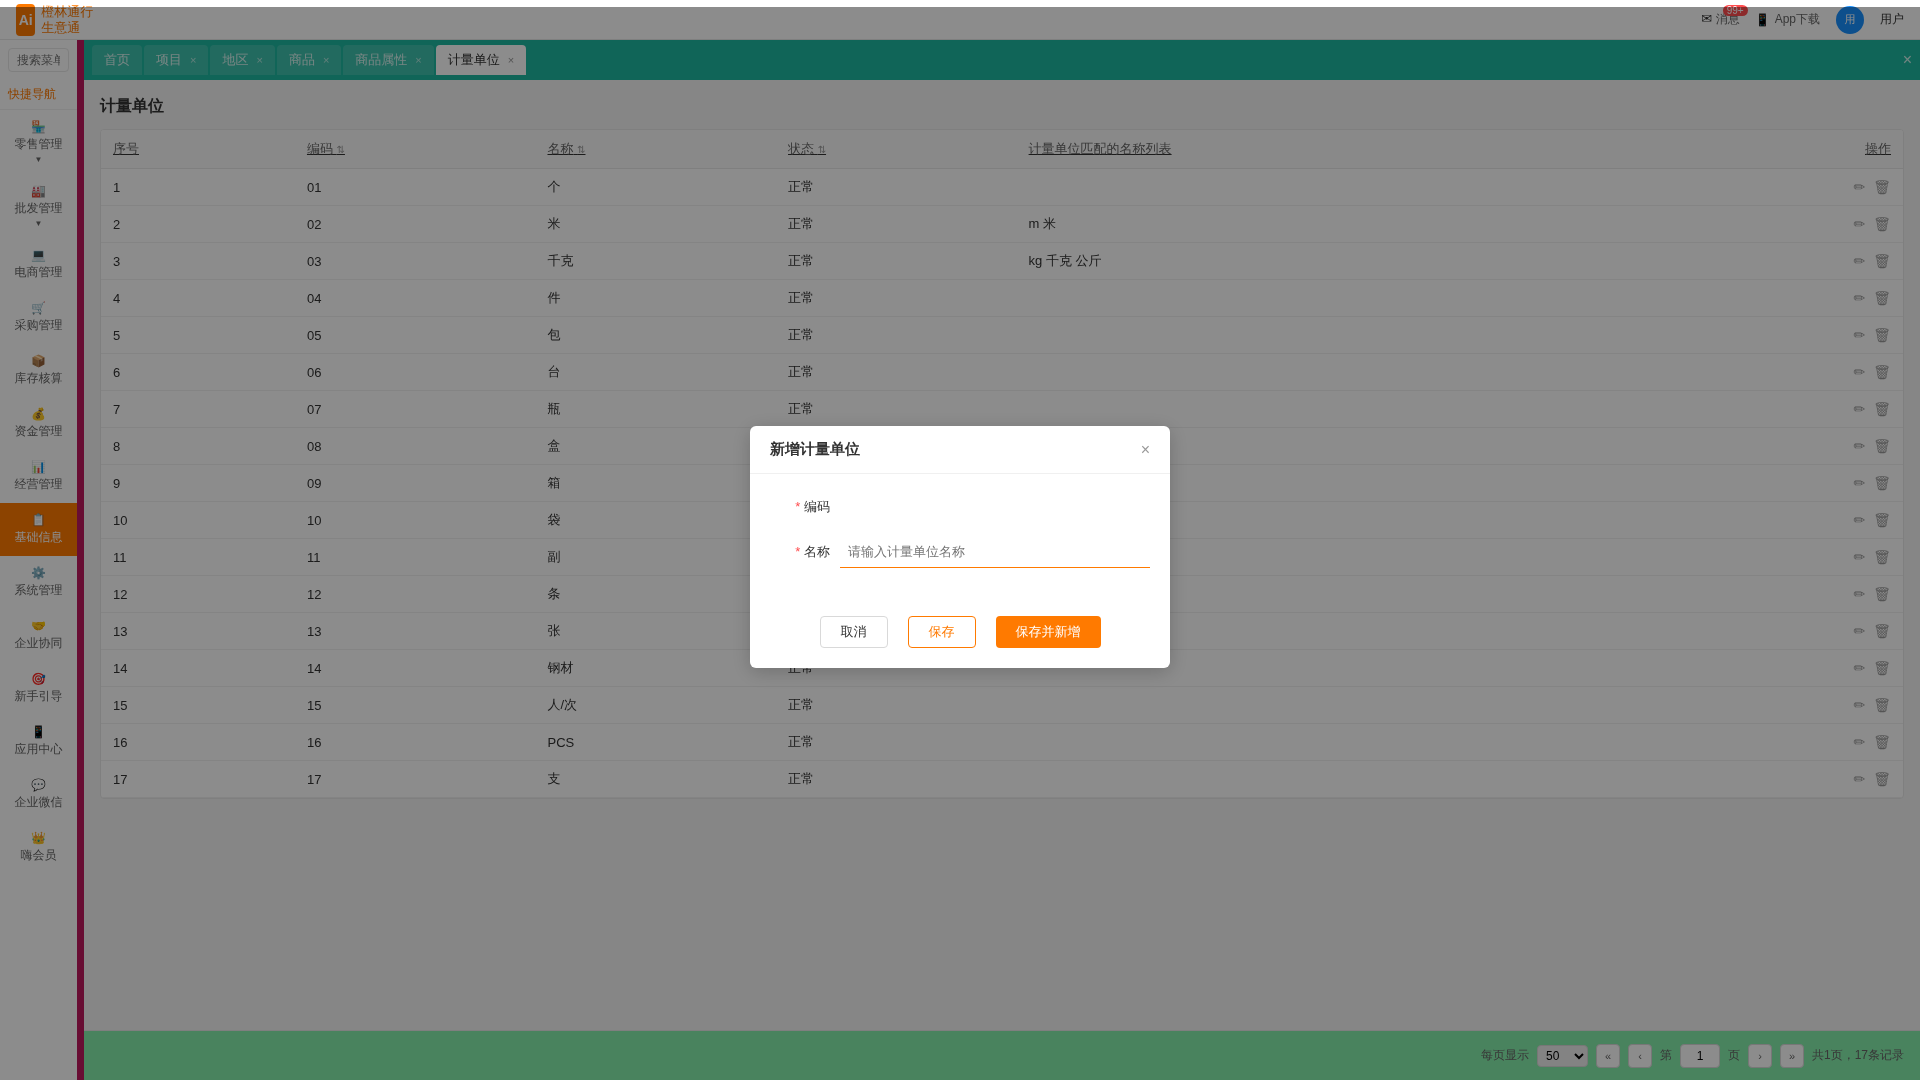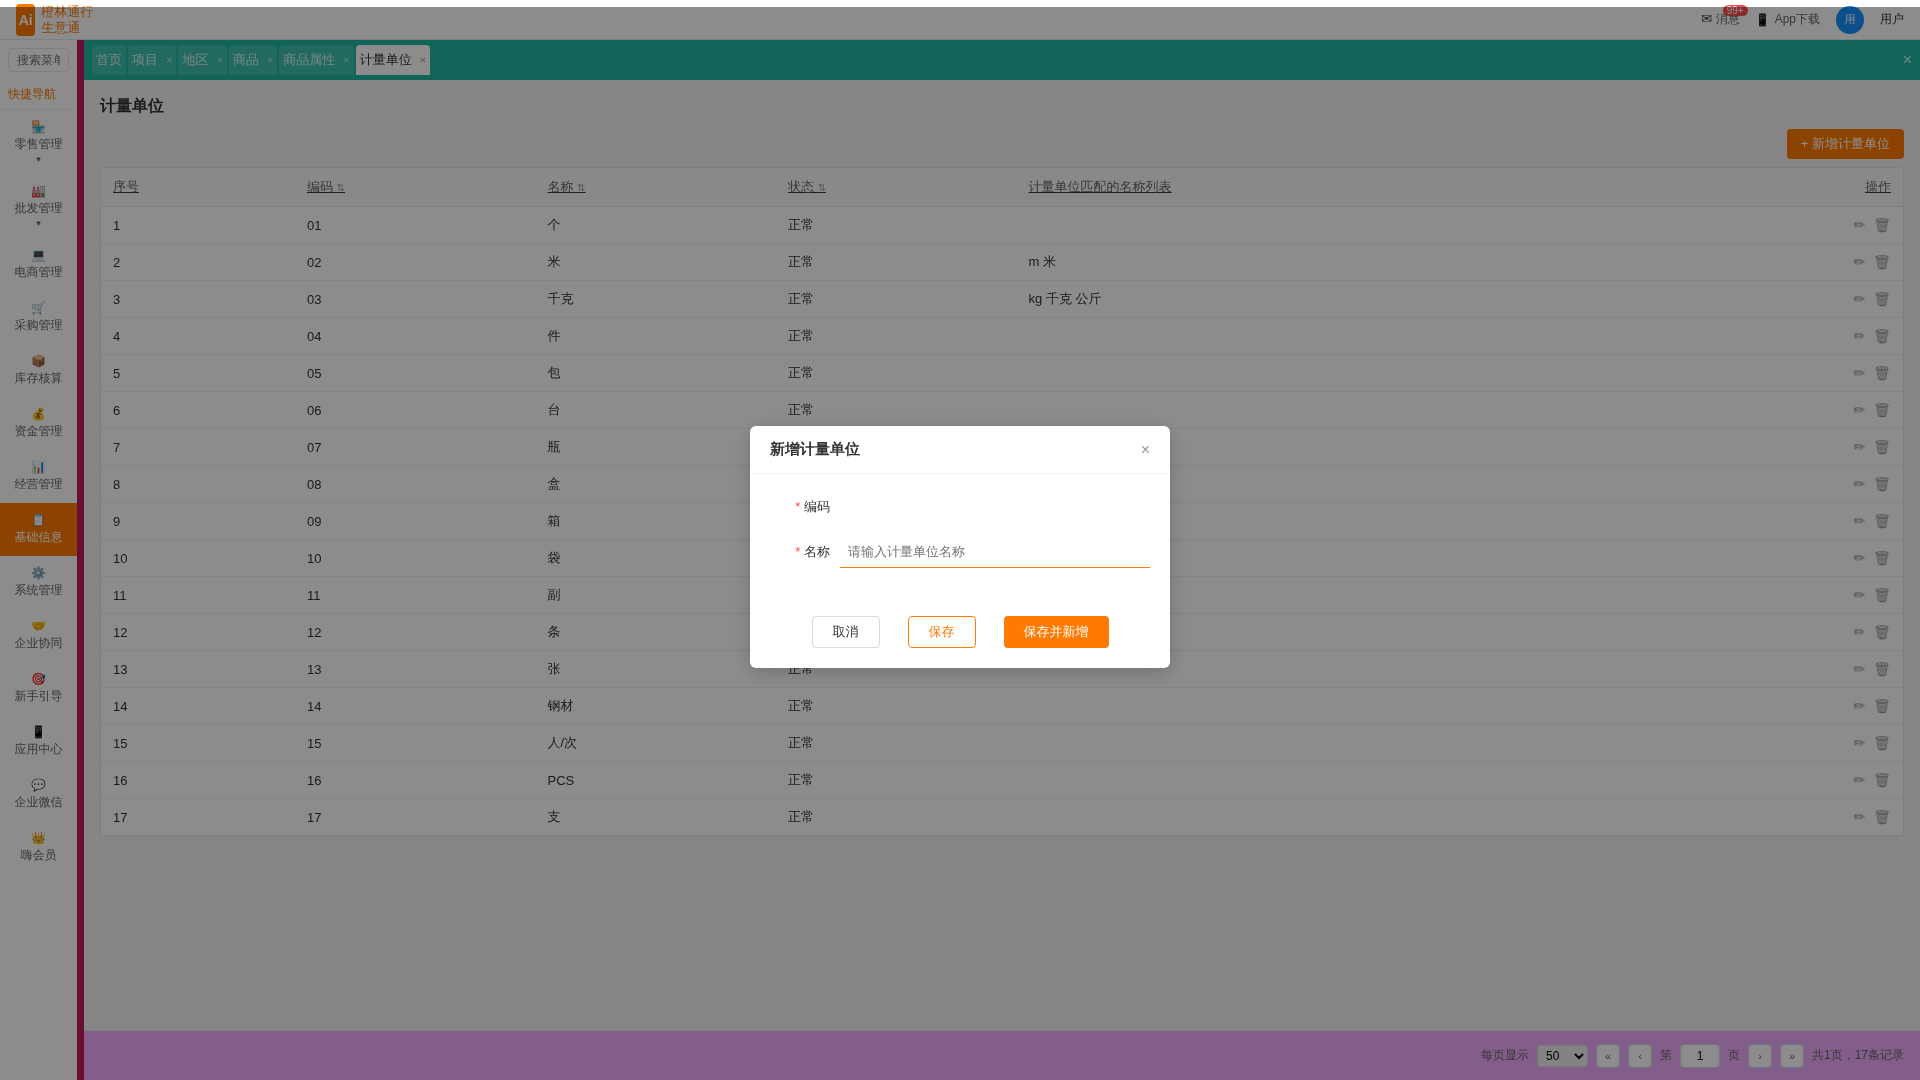--- a/index.html
+++ b/index.html
@@ -28,21 +28,21 @@
     
     .sidebar { width: 84px; background: #fff; border-right: 7px solid #be185d; display: flex; flex-direction: column; overflow-y: auto; flex-shrink: 0; }
     .sidebar-item { display: flex; flex-direction: column; align-items: center; padding: 10px 4px; cursor: pointer; color: #666; font-size: 12px; gap: 2px; text-align: center; }
     .sidebar-item.active { color: #fff; background: #ff7a00; }
 
     
     .content-area { flex: 1; display: flex; flex-direction: column; overflow: hidden; }
 
     
     .tab-bar { height: 40px; background: #1eb8a0; display: flex; align-items: center; padding: 0 8px; gap: 2px; flex-shrink: 0; }
-    .tab-item { height: 30px; padding: 0 4px; border-radius: 4px 4px 0 0; display: flex; align-items: center; gap: 6px; font-size: 13px; cursor: pointer; color: rgba(255,255,255,0.8); background: rgba(255,255,255,0.15); }
+    .tab-item { height: 30px; padding: 0 12px; border-radius: 4px 4px 0 0; display: flex; align-items: center; gap: 6px; font-size: 13px; cursor: pointer; color: rgba(255,255,255,0.8); background: rgba(255,255,255,0.15); }
     .tab-item.active { background: #fff; color: #333; }
     .tab-item .tab-close { font-size: 11px; color: rgba(255,255,255,0.6); margin-left: 2px; cursor: pointer; }
     .tab-item.active .tab-close { color: #999; }
     .tab-bar-close { margin-left: auto; color: #fff; font-size: 16px; cursor: pointer; opacity: 0.8; }
 
     
     .page-content { flex: 1; overflow: auto; padding: 16px; background: #f5f5f5; }
 
     
     .page-title { font-size: 16px; font-weight: bold; color: #333; margin-bottom: 12px; }
@@ -56,41 +56,41 @@
     .data-table table { width: 100%; border-collapse: collapse; }
     .data-table thead tr { background: #fafafa; text-decoration: underline; }
     .data-table thead th { padding: 10px 12px; text-align: left; font-size: 13px; font-weight: 500; color: #666; border-bottom: 1px solid #e8e8e8; white-space: nowrap; }
     .data-table tbody td { padding: 9px 12px; border-bottom: 1px solid #f0f0f0; font-size: 13px; color: #333; }
     .status-normal { color: #52c41a; }
     .sort-icon { color: #999; font-size: 10px; }
     .action-icons { display: flex; gap: 8px; align-items: center; }
     .action-icon { color: #999; cursor: pointer; font-size: 14px; }
 
     
-    .pagination-bar { height: 50px; background: #f0abfc; border-top: 1px solid #e8e8e8; display: flex; align-items: center; justify-content: flex-end; padding: 0 16px; gap: 8px; flex-shrink: 0; }
+    .pagination-bar { height: 50px; background: #86efac; border-top: 1px solid #e8e8e8; display: flex; align-items: center; justify-content: flex-end; padding: 0 16px; gap: 8px; flex-shrink: 0; }
     .pagination-bar span { font-size: 12px; color: #666; }
     .page-size-select { border: 1px solid #d9d9d9; border-radius: 4px; padding: 2px 4px; font-size: 12px; }
     .page-btn { width: 24px; height: 24px; border: 1px solid #d9d9d9; border-radius: 4px; background: #fff; cursor: pointer; display: flex; align-items: center; justify-content: center; font-size: 11px; color: #666; }
     .page-input { width: 40px; height: 24px; border: 1px solid #d9d9d9; border-radius: 4px; text-align: center; font-size: 12px; }
 
     
     .overlay { position: fixed; top: 7px; left: 0; width: 100%; height: 100%; background: rgba(0,0,0,0.45); z-index: 1000; display: flex; align-items: center; justify-content: center; }
 
     
     .modal { background: #fff; border-radius: 6px; width: 420px; box-shadow: 0 4px 20px rgba(0,0,0,0.2); }
     .modal-header { padding: 14px 20px; border-bottom: 1px solid #f0f0f0; display: flex; align-items: center; justify-content: space-between; }
     .modal-title { font-size: 15px; font-weight: 600; color: #333; }
     .modal-close { cursor: pointer; color: #999; font-size: 16px; }
     .modal-body { padding: 24px 20px 16px; }
     .form-row { display: flex; align-items: center; margin-bottom: 20px; }
     .form-label { width: 60px; text-align: right; font-size: 13px; color: #333; margin-right: 10px; flex-shrink: 0; }
     .form-label.required::before { content: "* "; color: #ff4d4f; }
     .form-input { flex: 1; height: 32px; border: none; border-bottom: 1px solid #d9d9d9; padding: 4px 8px; font-size: 13px; outline: none; }
     .form-input.highlight { border-bottom-color: #ff7a00; }
-    .modal-footer { padding: 12px 20px 20px; display: flex; justify-content: center; gap: 28px; }
+    .modal-footer { padding: 12px 20px 20px; display: flex; justify-content: center; gap: 20px; }
     .btn-cancel { padding: 6px 20px; border: 1px solid #d9d9d9; border-radius: 4px; background: #fff; color: #333; font-size: 13px; cursor: pointer; }
     .btn-save { padding: 6px 20px; border: none; border-radius: 4px; background: #fff; color: #ff7a00; font-size: 13px; cursor: pointer; border: 1px solid #ff7a00; }
     .btn-save-new { padding: 6px 20px; border: none; border-radius: 4px; background: #ff7a00; color: #fff; font-size: 13px; cursor: pointer; }
 
     .nav-search { padding: 8px 8px; }
     .nav-search input { width: 100%; border: 1px solid #e8e8e8; border-radius: 4px; padding: 4px 8px; font-size: 12px; color: #999; }
     .nav-quick { padding: 6px 8px; font-size: 12px; color: #ff7a00; cursor: pointer; border-bottom: 1px solid #f0f0f0; }
   </style>
 </head>
 <body>
@@ -211,23 +211,20 @@
         <div class="tab-item active">
           <span>计量单位</span>
           <span class="tab-close" style="color:#999;">×</span>
         </div>
         <span class="tab-bar-close">×</span>
       </div>
 
       <div class="page-content">
         <div class="page-title">计量单位</div>
 
-        <div class="action-bar">
-          <button class="btn-add">+ 新增计量单位</button>
-        </div>
 
         <div class="data-table">
           <table>
             <thead>
               <tr>
                 <th>
                   <span>序号</span>
                 </th>
                 <th>
                   <span>编码</span> <span class="sort-icon">⇅</span>

